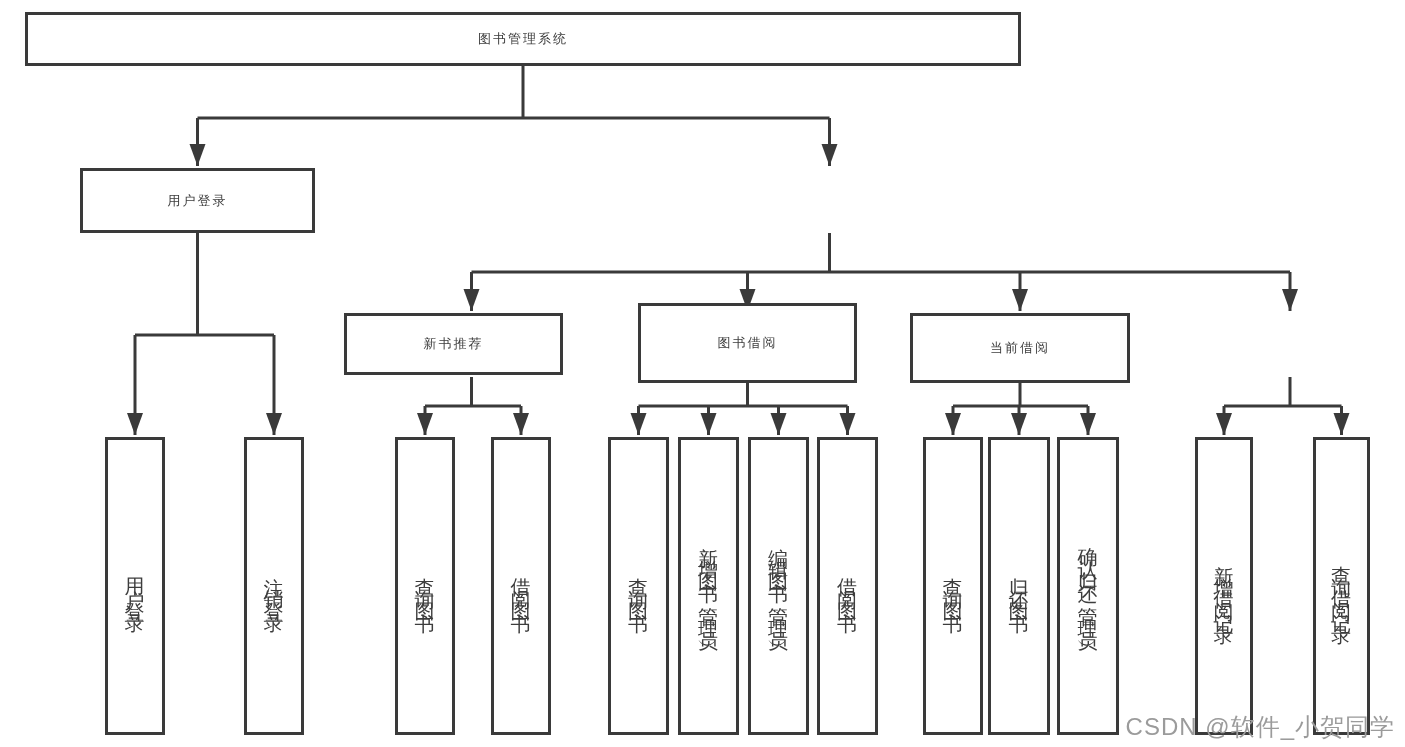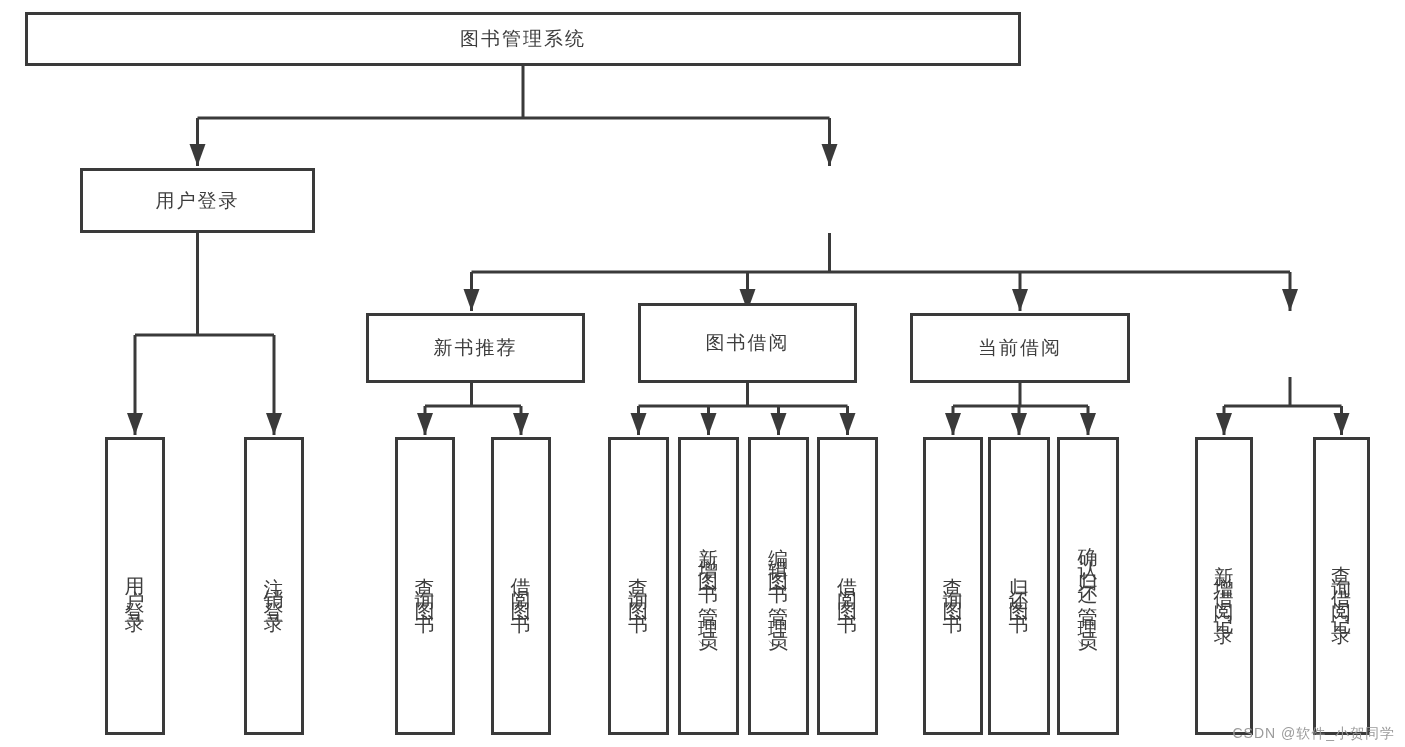--- a/index.html
+++ b/index.html
@@ -35,38 +35,38 @@
     position: absolute;
     box-sizing: border-box;
     background: #fff;
     border: 3px solid var(--border);
     display: flex;
     align-items: center;
     justify-content: center;
     z-index: 2;
   }
   .lbl {
-    font-size: 19px;
+    font-size: 13px;
     letter-spacing: 2px;
     white-space: nowrap;
     color: var(--text);
   }
   .vlbl {
     writing-mode: vertical-rl;
     text-orientation: mixed;
     font-size: 20px;
     line-height: 1;
     letter-spacing: 12px;
     color: var(--text);
   }
   .watermark {
     position: absolute;
     right: 10px;
     bottom: 4px;
-    font-size: 14px;
+    font-size: 24px;
     letter-spacing: 1px;
     color: var(--watermark);
     z-index: 3;
     white-space: nowrap;
   }
 </style>
 </head>
 <body>
 
 <div class="stage">
@@ -113,21 +113,21 @@
   </svg>
 
   <div class="node" style="left:25px;top:12px;width:996px;height:54px">
     <span class="lbl">图书管理系统</span>
   </div>
 
   <div class="node" style="left:80px;top:168px;width:235px;height:65px">
     <span class="lbl">用户登录</span>
   </div>
 
-  <div class="node" style="left:366px;top:313px;width:219px;height:70px">
+  <div class="node" style="left:344px;top:313px;width:219px;height:62px">
     <span class="lbl">新书推荐</span>
   </div>
   <div class="node" style="left:638px;top:303px;width:219px;height:80px">
     <span class="lbl">图书借阅</span>
   </div>
   <div class="node" style="left:910px;top:313px;width:220px;height:70px">
     <span class="lbl">当前借阅</span>
   </div>
 
   <div class="node" style="left:105px;top:437px;width:60px;height:298px">

